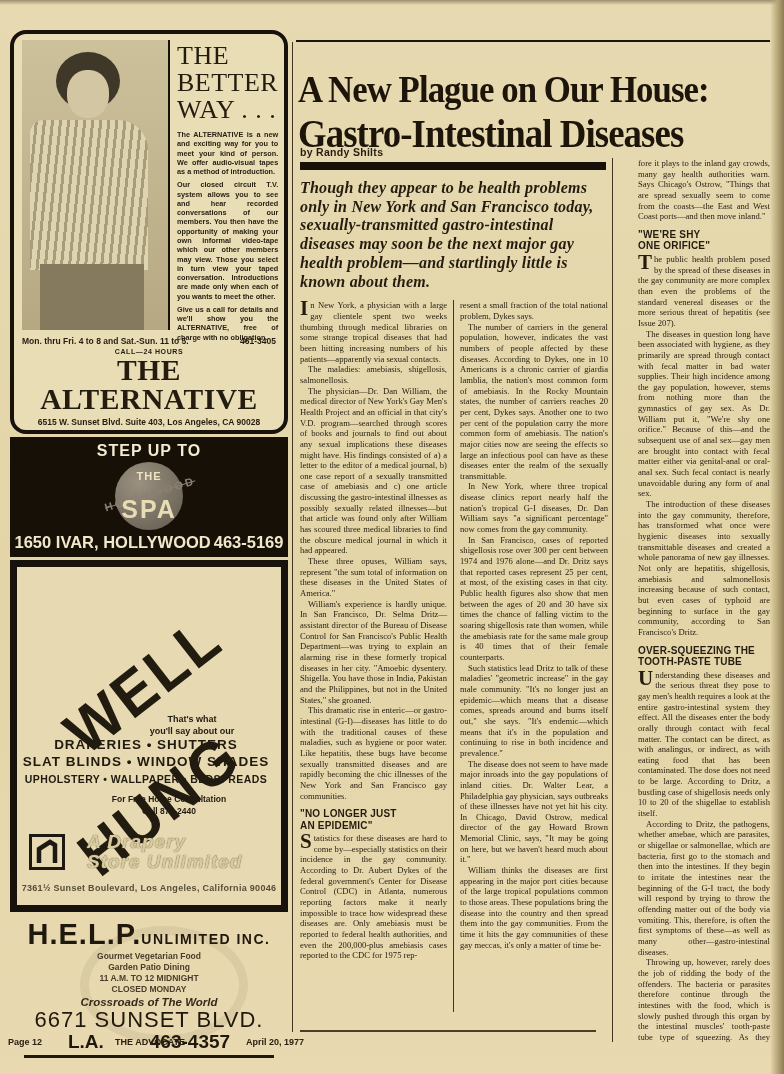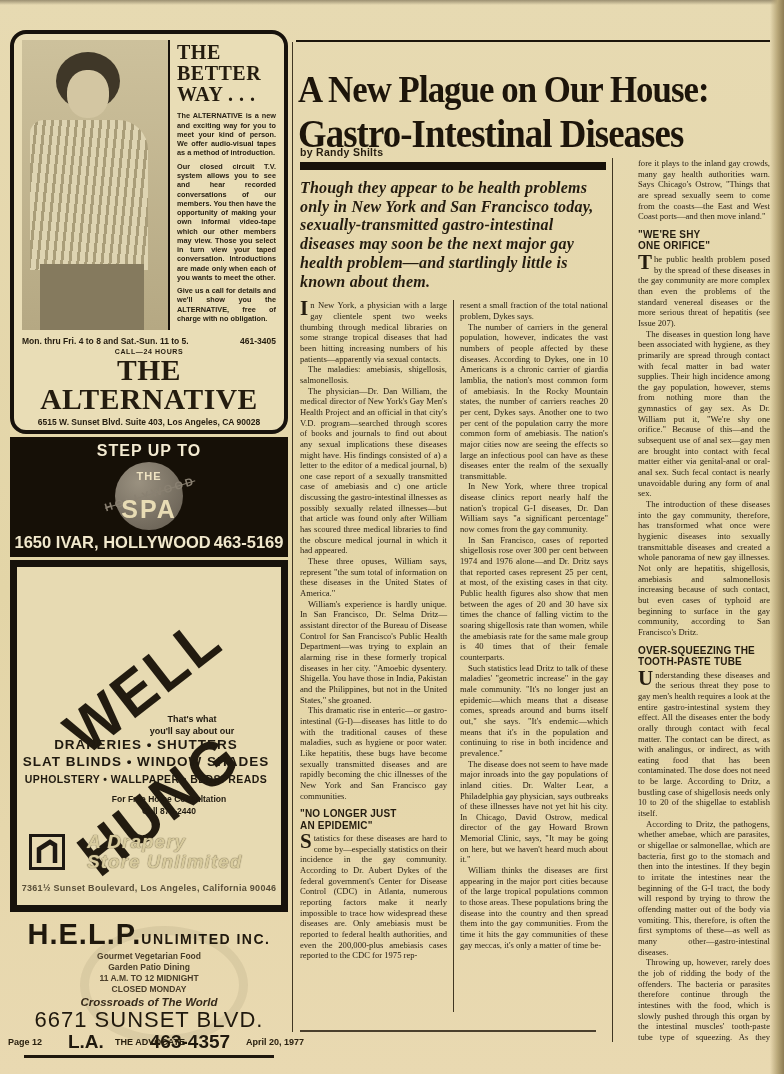--- a/index.html
+++ b/index.html
@@ -18,21 +18,21 @@
   .alt-top { display:flex; height:290px; }
   .alt-photo { width:146px; height:100%; position:relative; flex:none;
                background:linear-gradient(180deg,#cdc19c,#b5a883); overflow:hidden;
                border-right:2px solid #17120c; }
   .alt-hair { position:absolute; top:12px; left:34px; width:64px; height:58px; border-radius:50%; background:#3f3728; }
   .alt-face { position:absolute; top:30px; left:45px; width:42px; height:48px; border-radius:46%; background:#d3c6a2; }
   .alt-shirt { position:absolute; top:80px; left:8px; width:118px; height:150px; border-radius:14px 30px 0 0;
                background:repeating-linear-gradient(96deg,#ded4b2 0 5px,#a99d79 5px 8px); }
   .alt-pants { position:absolute; bottom:0; left:18px; width:104px; height:66px; background:#857a5e; }
   .alt-right { flex:1; padding:2px 0 0 7px; }
-  .alt-title { font-weight:bold; font-size:20px; line-height:1.04; letter-spacing:.5px; margin-bottom:7px; }
+  .alt-title { font-weight:normal; font-size:26px; line-height:1.04; letter-spacing:.5px; margin-bottom:7px; }
   .alt-p { font-family:"Liberation Sans",sans-serif; font-size:7.3px; font-weight:bold;
            line-height:1.27; text-align:justify; margin:0 0 4px; color:#2a2315; }
   .alt-hours { display:flex; justify-content:space-between; font-family:"Liberation Sans",sans-serif;
                font-weight:bold; font-size:8.5px; margin-top:6px; }
   .alt-call { text-align:center; font-family:"Liberation Sans",sans-serif; font-size:7px;
               font-weight:bold; letter-spacing:.6px; margin-top:2px; }
   .alt-name { text-align:center; font-weight:bold; font-size:29px; line-height:1; margin-top:1px;
               letter-spacing:.5px; transform:scaleX(1.02); }
   .alt-addr { text-align:center; font-family:"Liberation Sans",sans-serif; font-weight:bold;
               font-size:8.5px; margin-top:3px; }

